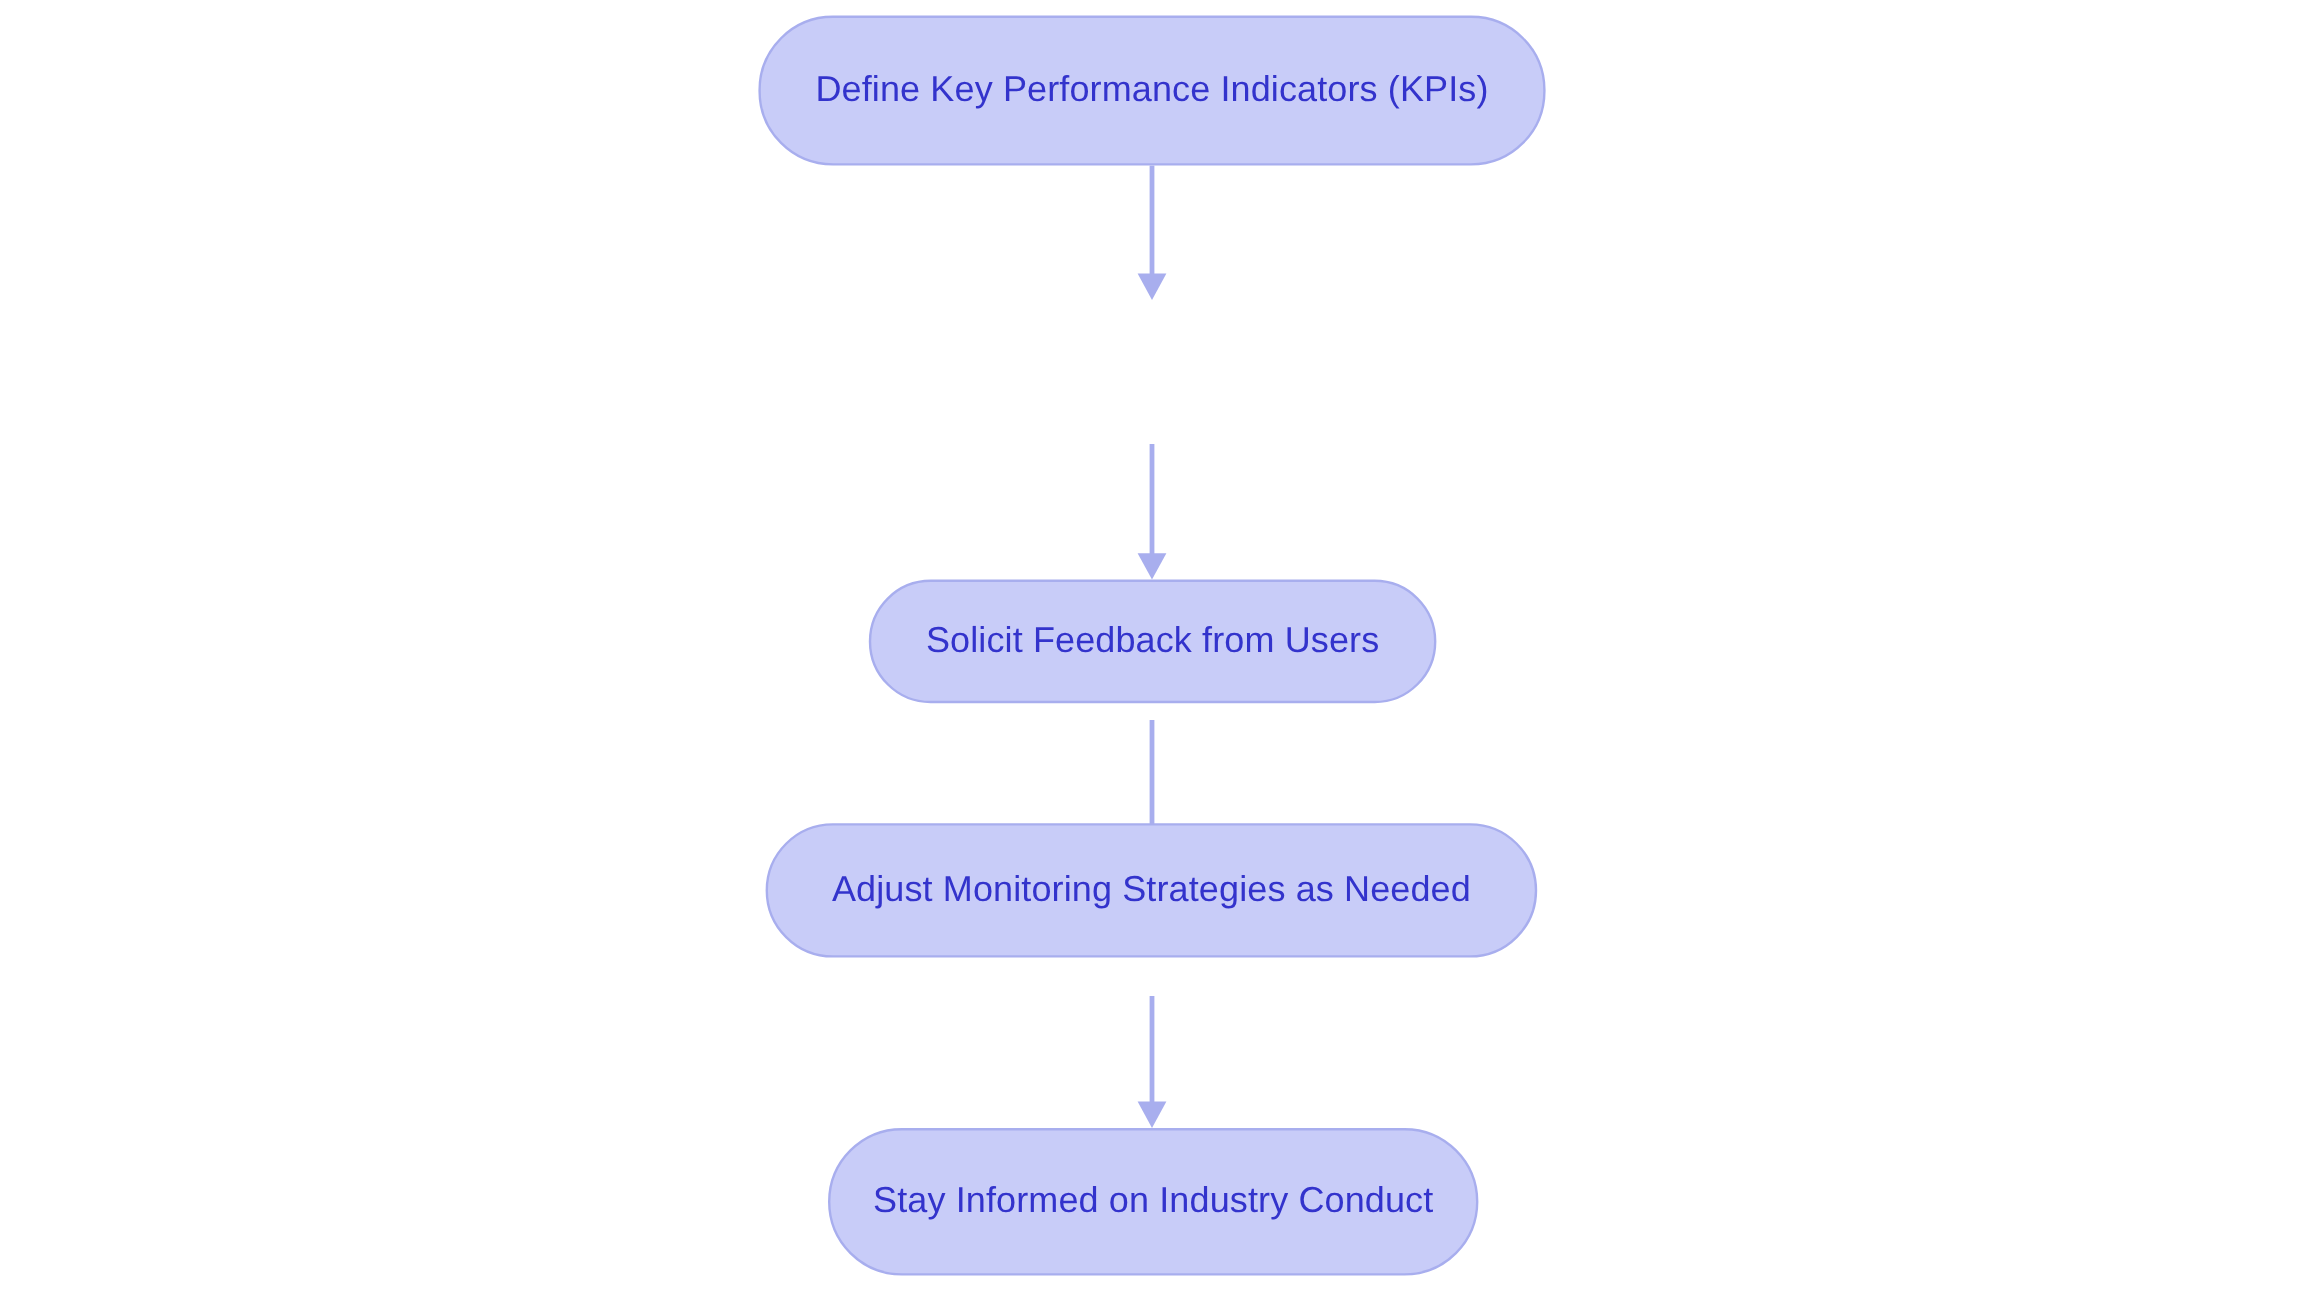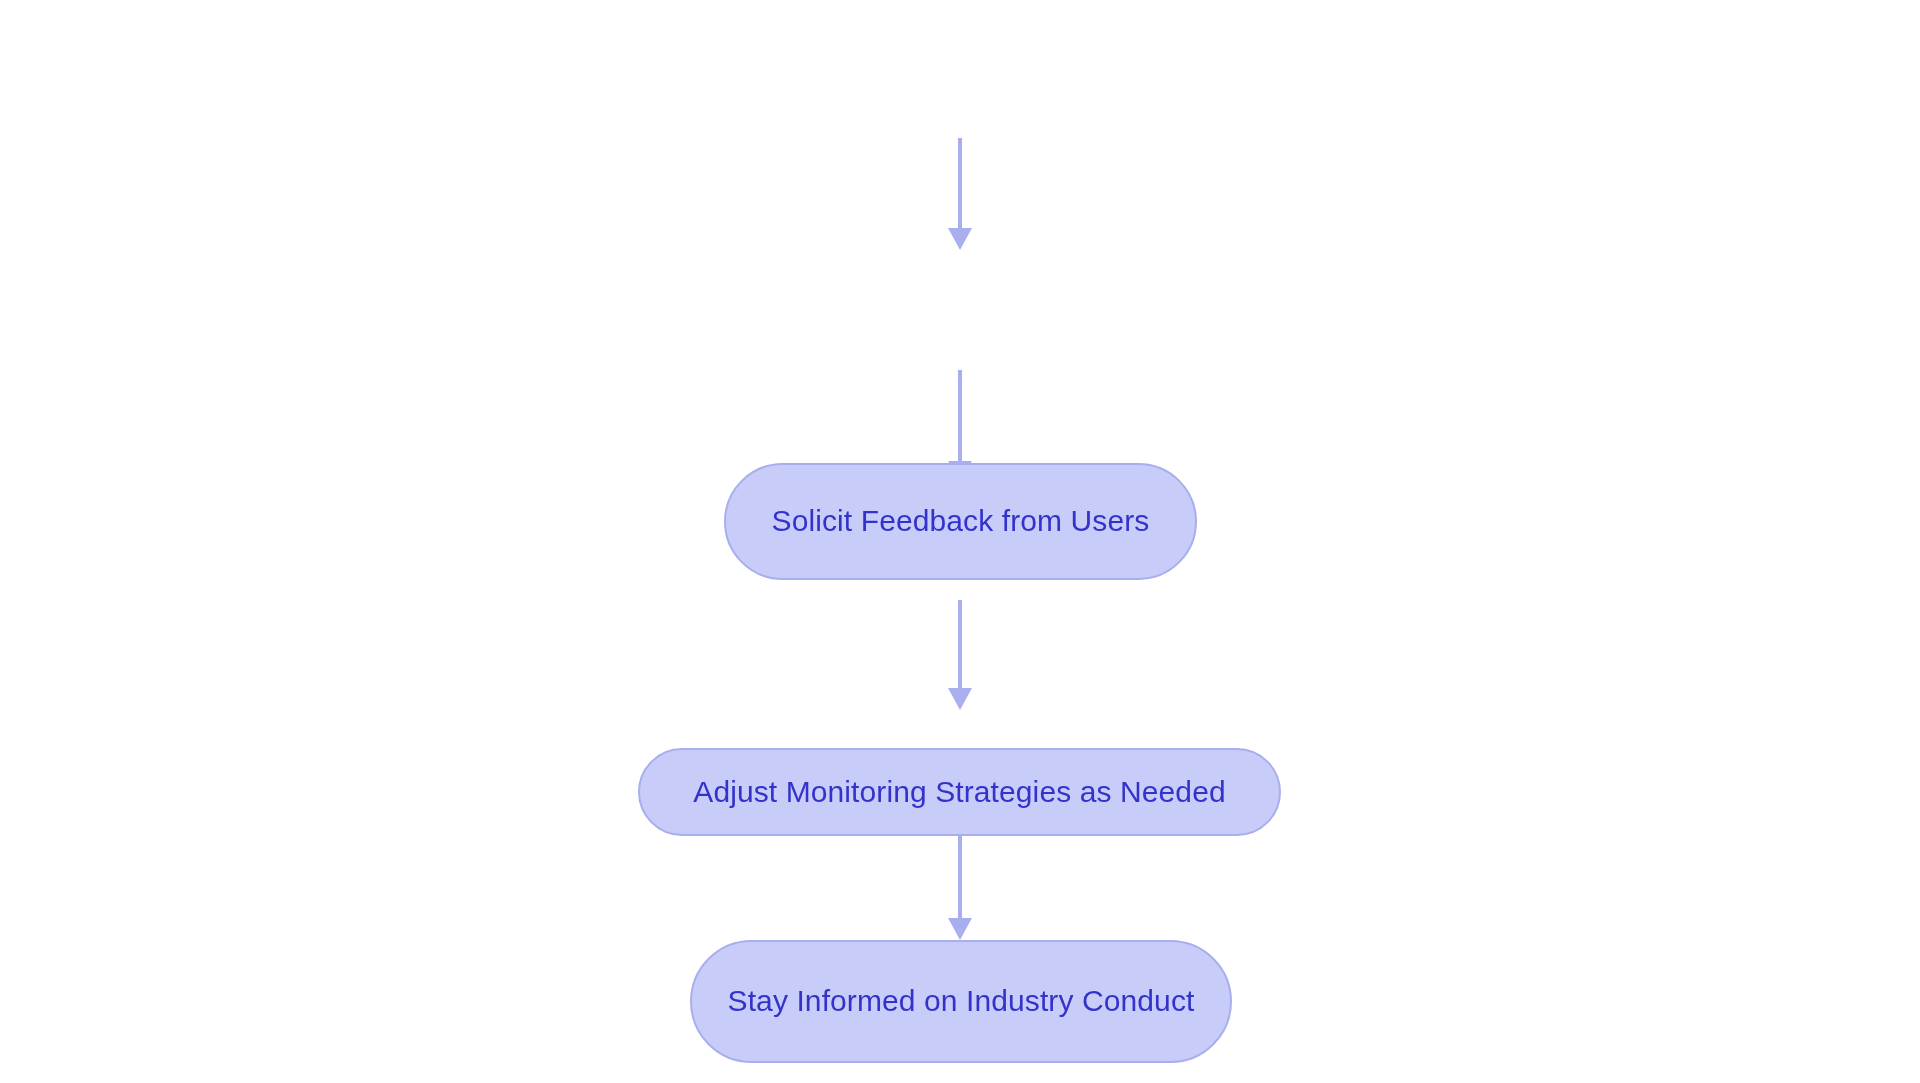--- a/index.html
+++ b/index.html
@@ -73,27 +73,30 @@
   <svg class="flow-edge" style="left:936px; top:600px; width:48px; height:110px;" viewBox="0 0 48 110">
     <line class="flow-edge-line" x1="24" y1="0" x2="24" y2="90"></line>
     <polygon class="flow-edge-head" points="12,88 36,88 24,110"></polygon>
   </svg>
 
   <svg class="flow-edge" style="left:936px; top:830px; width:48px; height:110px;" viewBox="0 0 48 110">
     <line class="flow-edge-line" x1="24" y1="0" x2="24" y2="90"></line>
     <polygon class="flow-edge-head" points="12,88 36,88 24,110"></polygon>
   </svg>
 
+  <div class="flow-node" style="left:632px; top:13px; width:656px; height:125px;">
+    <span class="flow-node-label">Define Key Performance Indicators (KPIs)</span>
+  </div>
 
 
-  <div class="flow-node" style="left:724px; top:463px; width:473px; height:117px;">
+  <div class="flow-node" style="left:724px; top:483px; width:473px; height:103px;">
     <span class="flow-node-label">Solicit Feedback from Users</span>
   </div>
 
-  <div class="flow-node" style="left:638px; top:748px; width:643px; height:88px;">
+  <div class="flow-node" style="left:638px; top:686px; width:643px; height:112px;">
     <span class="flow-node-label">Adjust Monitoring Strategies as Needed</span>
   </div>
 
   <div class="flow-node" style="left:690px; top:940px; width:542px; height:123px;">
     <span class="flow-node-label">Stay Informed on Industry Conduct</span>
   </div>
 
 </div>
 
 </body></html>

